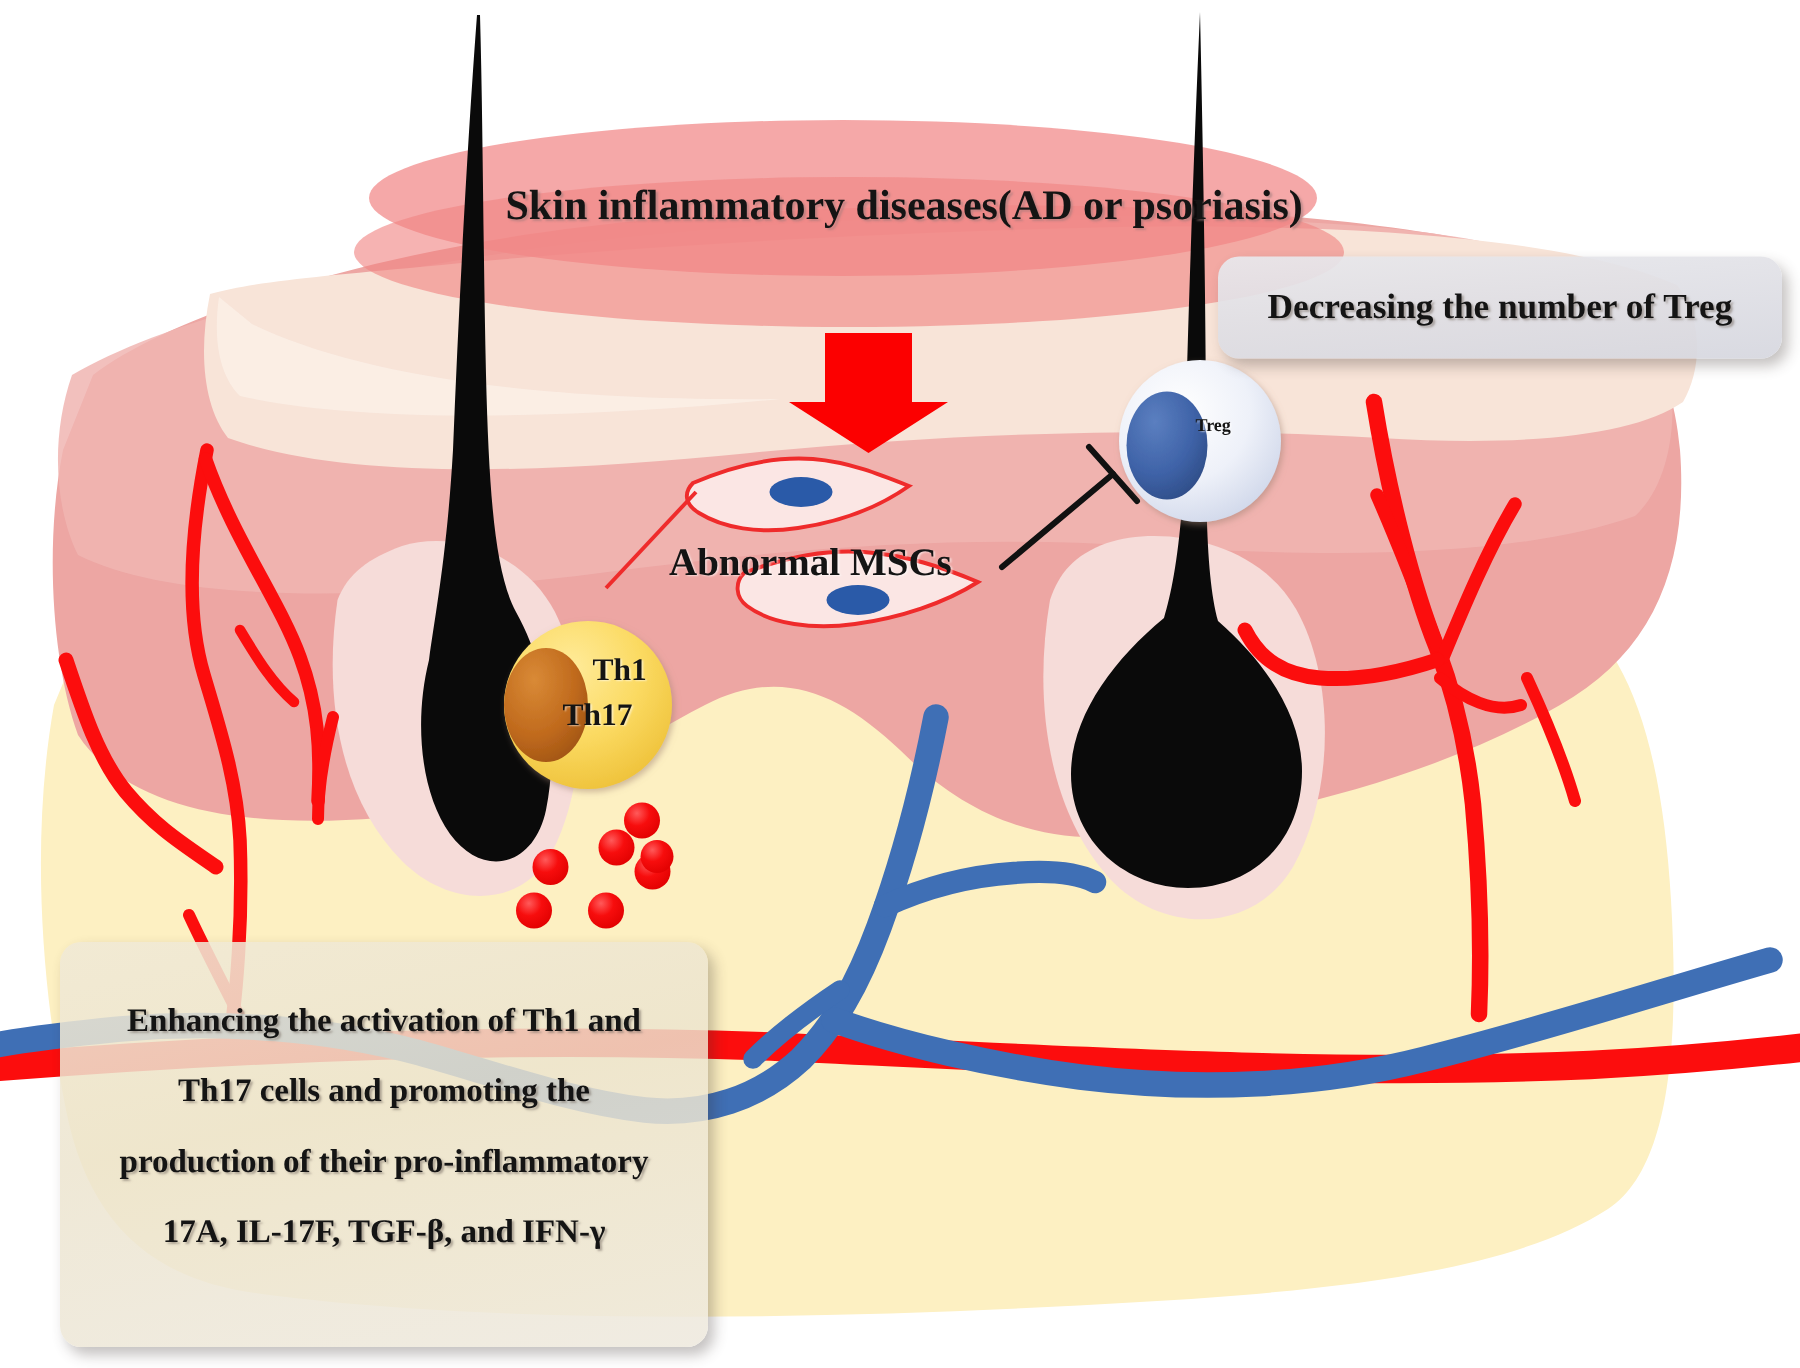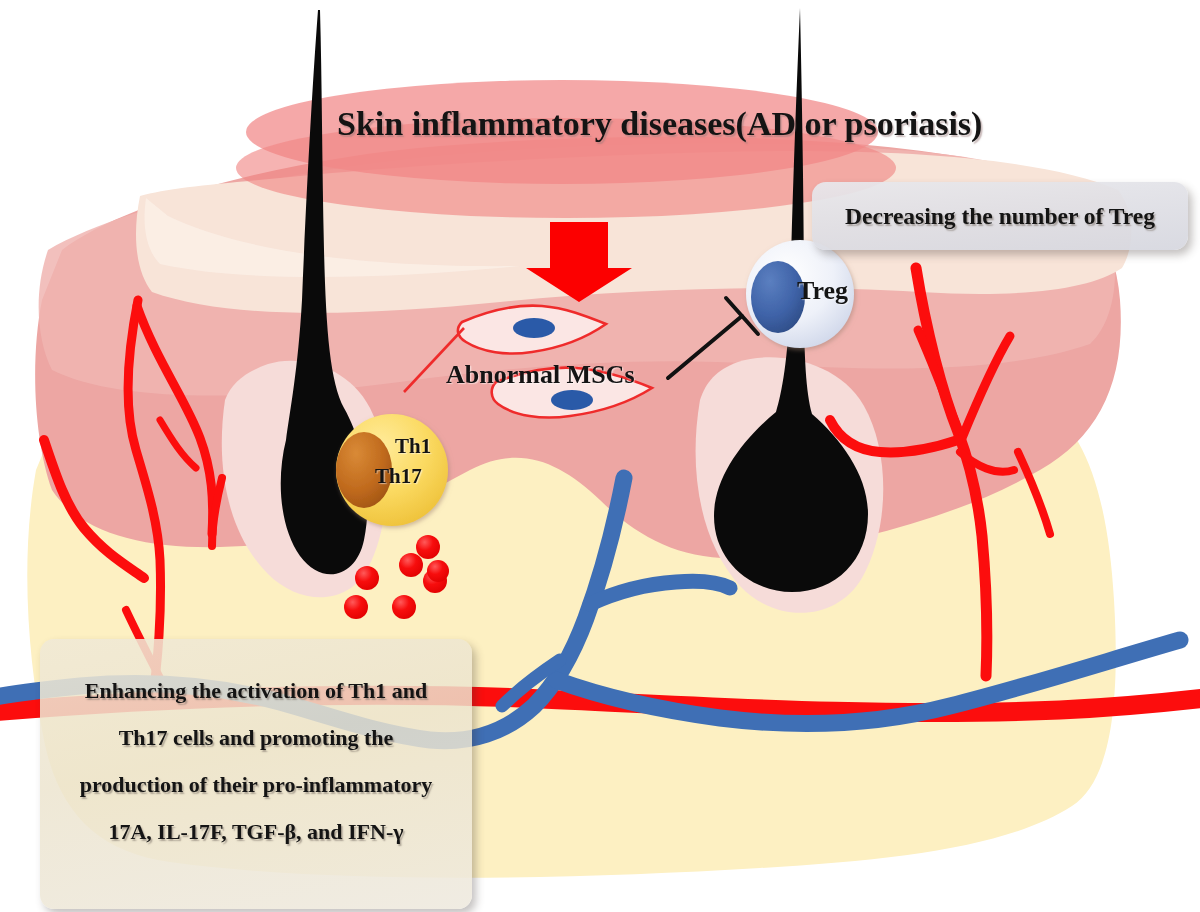--- a/index.html
+++ b/index.html
@@ -28,21 +28,20 @@
   .label-box {
     position: absolute;
     box-sizing: border-box;
     border-radius: 14px;
     color: #141414;
     font-family: "Liberation Serif", serif;
     font-weight: bold;
     text-align: center;
     text-shadow: 1.5px 1.5px 1.5px rgba(120,110,100,0.55);
     box-shadow: 4px 5px 9px rgba(60,50,45,0.30);
-    margin-top: 11px;
   }
 
   #treg-note {
     left: 812px;
     top: 171px;
     width: 376px;
     height: 68px;
     font-size: 23.5px;
     line-height: 68px;
     background: linear-gradient(175deg,
@@ -67,29 +66,29 @@
 
   
   .cell-text {
     position: absolute;
     font-family: "Liberation Serif", serif;
     font-weight: bold;
     color: #141414;
     text-shadow: 1.2px 1.2px 1.2px rgba(255,255,255,0.55);
     white-space: nowrap;
   }
-  #treg-label      { left: 797px; top: 276px; font-size: 26px; }
+  #treg-label      { left: 797px; top: 276px; font-size: 12px; }
   #th1-label       { left: 395px; top: 434px; font-size: 21px; }
   #th17-label      { left: 375px; top: 464px; font-size: 21px; }
   #msc-label       { left: 446px; top: 360px; font-size: 26px; }
   #disease-title {
     left: 337px;
-    top: 103px;
+    top: 117px;
     width: 430px;
-    font-size: 34px;
+    font-size: 28px;
     line-height: 41px;
     text-align: center;
     text-shadow: 1.6px 1.6px 1.4px rgba(150,120,120,0.50);
   }
 </style>
 </head>
 <body>
 
 <div id="figure">
 

